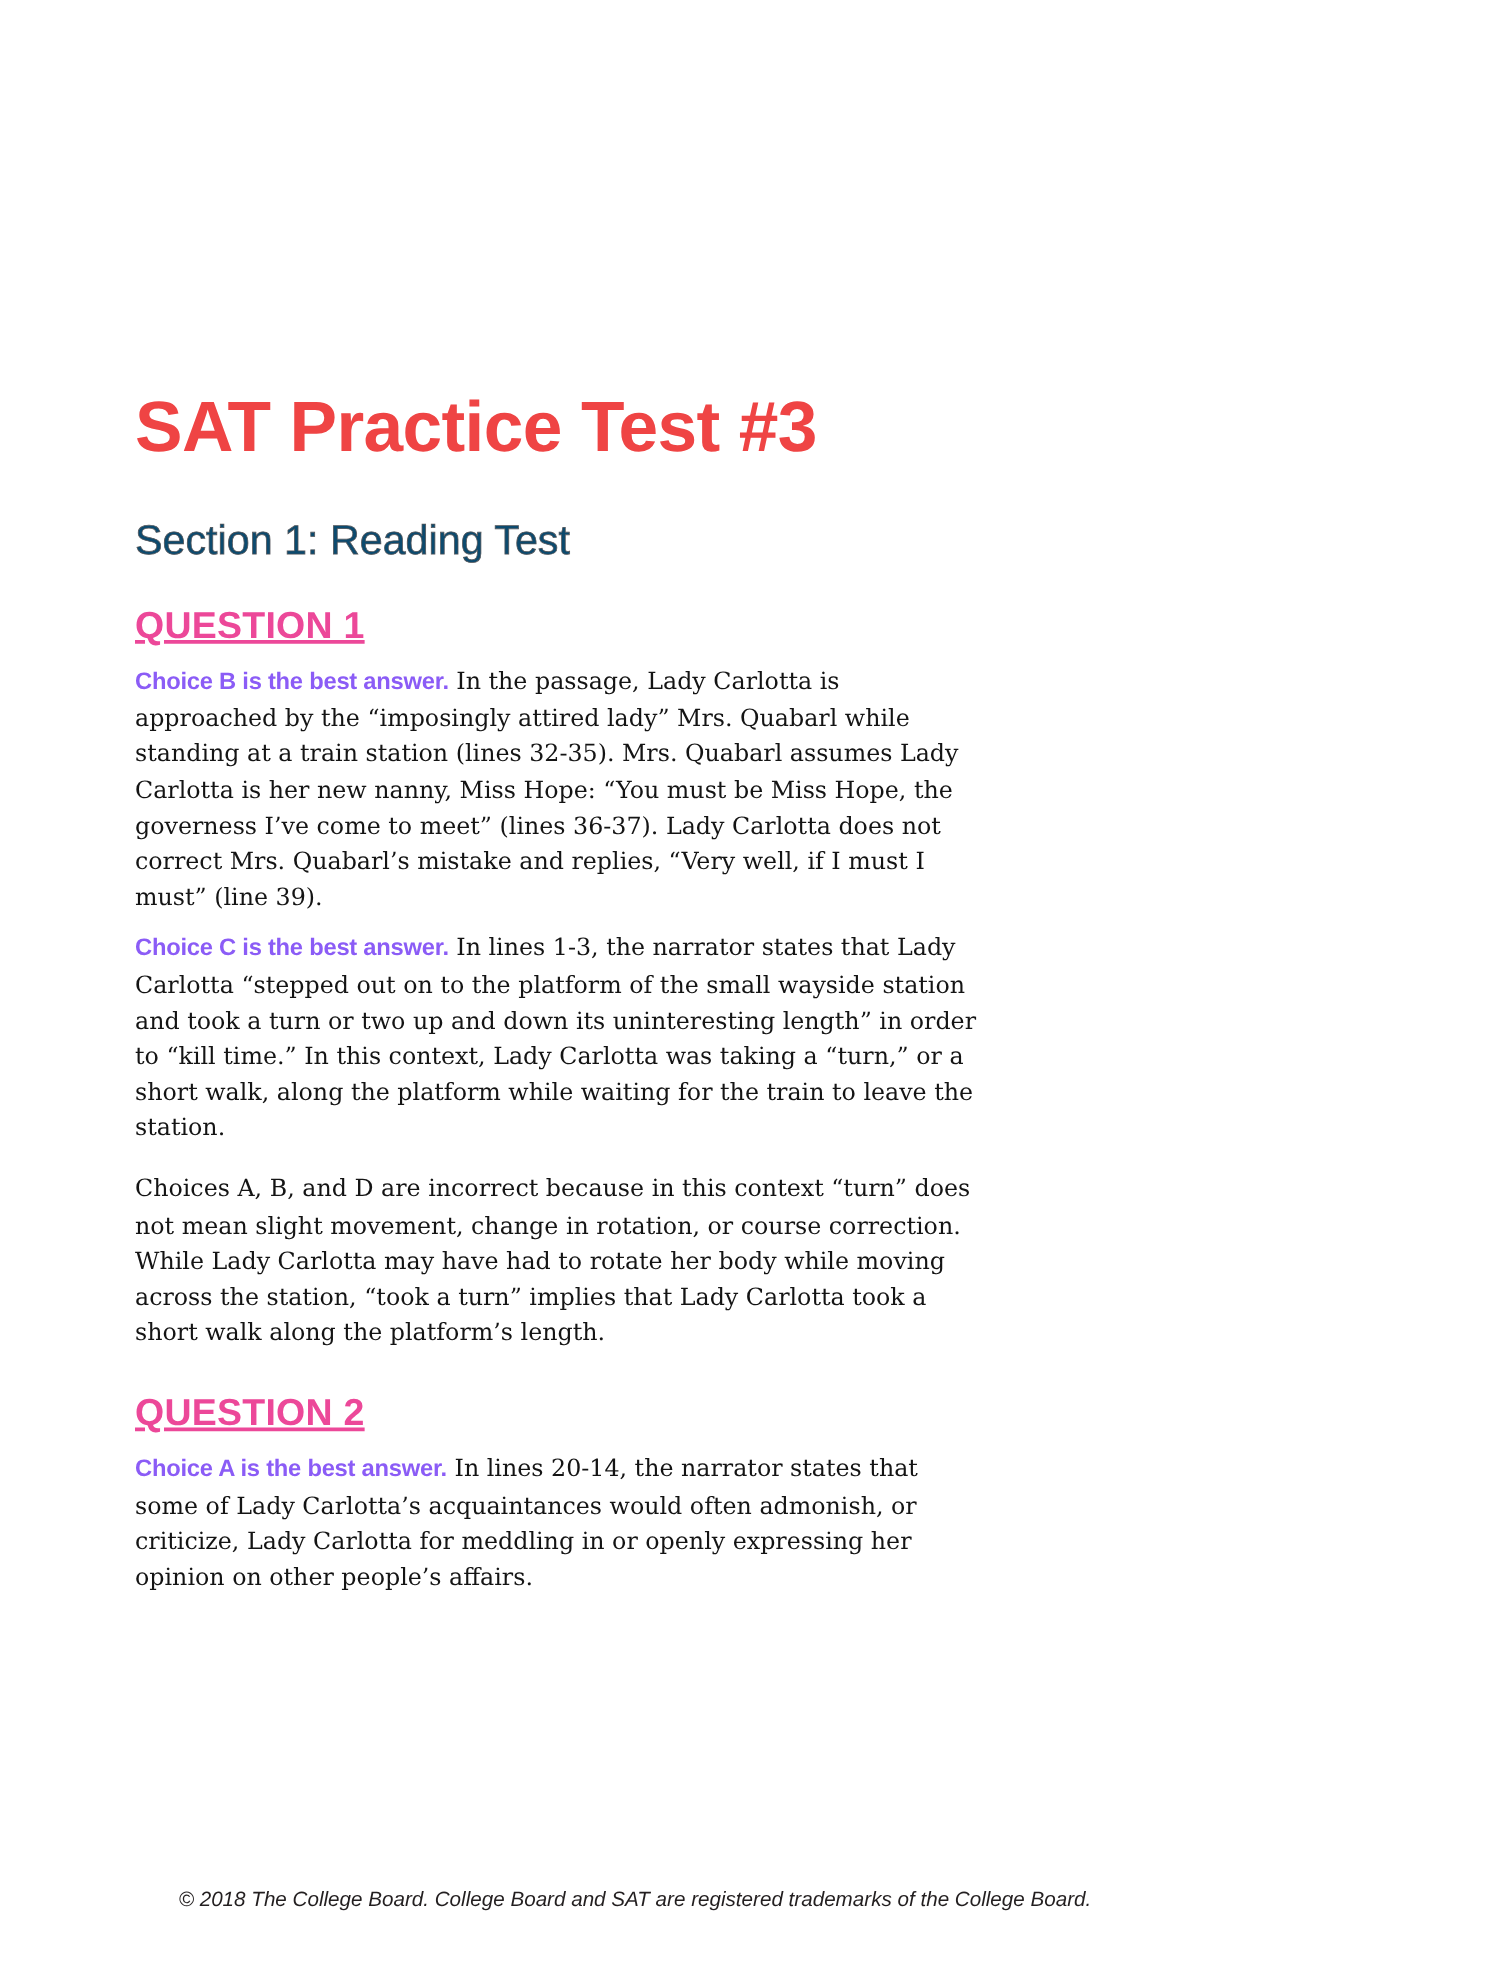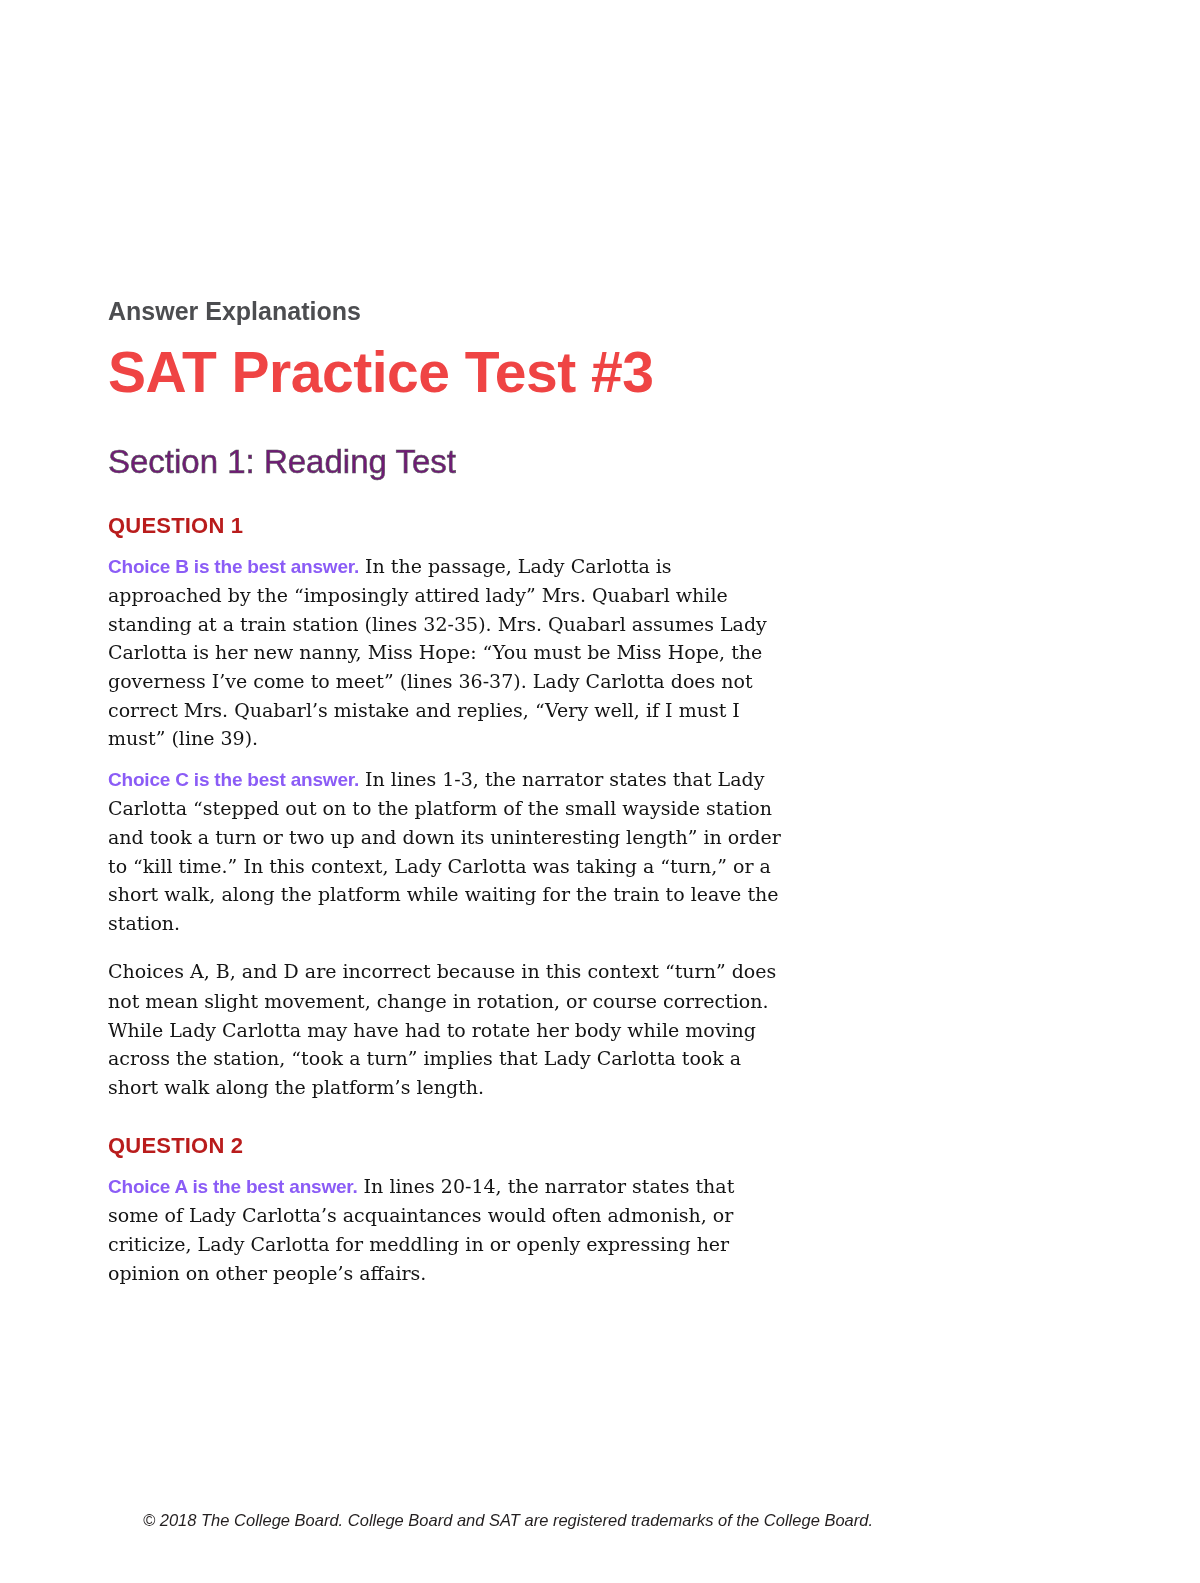--- a/index.html
+++ b/index.html
@@ -34,30 +34,31 @@
     font-weight: 700;
     color: #ef4444;
     letter-spacing: -0.5px;
     margin: 15px 0 0 0;
   }
   .section {
     font-size: 33px;
     line-height: 1.2;
     font-weight: 400;
     -webkit-text-stroke: 0.6px #55565a;
-    color: #701a75;
+    color: #0c4a6e;
     margin: 38px 0 0 0;
   }
   .qhead {
-    font-size: 22px;
+    font-size: 30px;
     line-height: 1.2;
     font-weight: 700;
-    color: #b91c1c;
+    color: #ec4899;
     margin: 32px 0 0 0;
     letter-spacing: 0.2px;
+    text-decoration: underline;
   }
   .body {
     font-family: "DejaVu Serif", serif;
     font-size: 19px;
     line-height: 28.6px;
     color: #141414;
     margin: 12px 0 0 0;
   }
   .body + .body {
     margin-top: 20px;
@@ -78,21 +79,20 @@
     font-family: "Liberation Sans", sans-serif;
     font-style: italic;
   }
 </style>
 </head>
 <body>
 
 <div class="page">
   <div class="content">
 
-    <div class="eyebrow">Answer Explanations</div>
     <h1 class="title">SAT Practice Test #3</h1>
     <h2 class="section">Section 1: Reading Test</h2>
 
     <section class="question">
       <h3 class="qhead">QUESTION 1</h3>
       <p class="body"><strong class="lead">Choice B is the best answer.</strong><span> In the passage, Lady Carlotta is approached by the “imposingly attired lady” Mrs. Quabarl while standing at a train station (lines 32-35). Mrs. Quabarl assumes Lady Carlotta is her new nanny, Miss Hope: “You must be Miss Hope, the governess I’ve come to meet” (lines 36-37). Lady Carlotta does not correct Mrs. Quabarl’s mistake and replies, “Very well, if I must I must” (line 39).</span></p>
     </section>
 
     <section class="question">
       <p class="body"><strong class="lead">Choice C is the best answer.</strong><span> In lines 1-3, the narrator states that Lady Carlotta “stepped out on to the platform of the small wayside station and took a turn or two up and down its uninteresting length” in order to “kill time.” In this context, Lady Carlotta was taking a “turn,” or a short walk, along the platform while waiting for the train to leave the station.</span></p>

